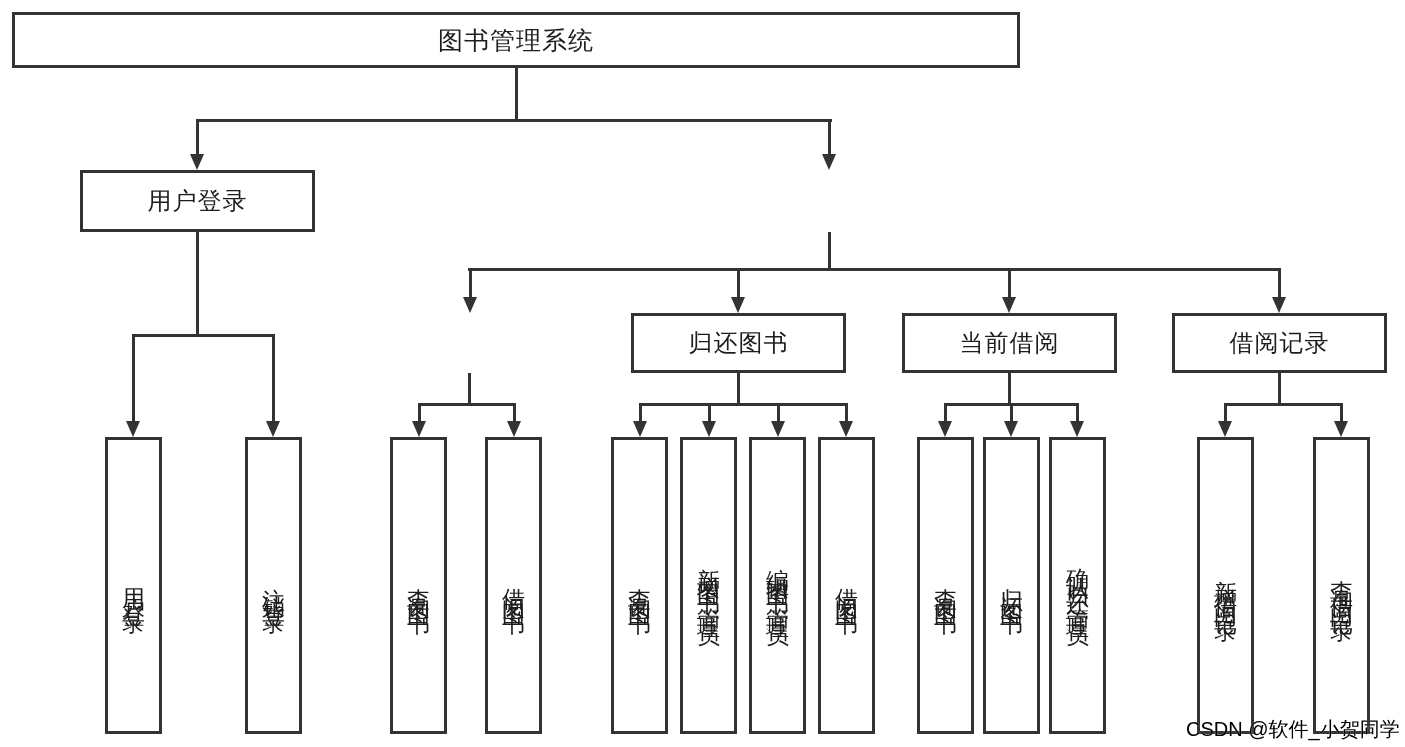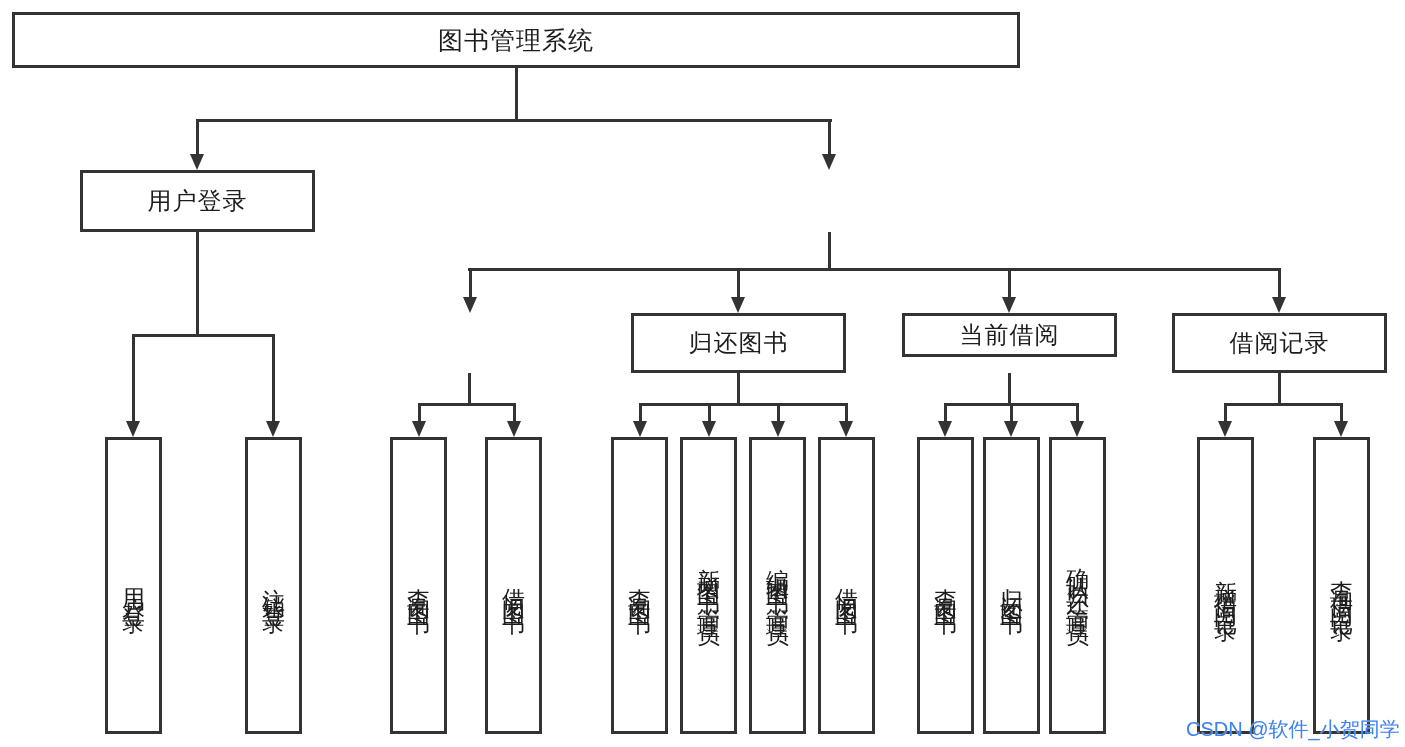--- a/index.html
+++ b/index.html
@@ -22,21 +22,21 @@
     padding:4px 0;
   }
   .hline{position:absolute;height:3px;background:#333333;}
   .vline{position:absolute;width:3px;background:#333333;}
   .ahead{
     position:absolute;width:0;height:0;
     border-left:7px solid transparent;border-right:7px solid transparent;
     border-top:16px solid #333333;
   }
   .wm{
-    position:absolute;left:1186px;top:716px;font-size:20px;color:#3b82f6;
+    position:absolute;left:1186px;top:716px;font-size:20px;color:#000000;
     white-space:nowrap;text-shadow:0 0 1px #e8e8e8;
   }
 </style>
 </head>
 <body>
 
 <div id="canvas">
 
   <div class="node root" style="left:12px;top:12px;width:1008px;height:56px">图书管理系统</div>
 
@@ -61,21 +61,21 @@
   <div class="vline" style="left:469px;top:268px;height:31px"></div>
   <div class="ahead" style="left:463px;top:297px"></div>
   <div class="vline" style="left:737px;top:268px;height:31px"></div>
   <div class="ahead" style="left:731px;top:297px"></div>
   <div class="vline" style="left:1008px;top:268px;height:31px"></div>
   <div class="ahead" style="left:1002px;top:297px"></div>
   <div class="vline" style="left:1278px;top:268px;height:31px"></div>
   <div class="ahead" style="left:1272px;top:297px"></div>
 
   <div class="node branch" style="left:631px;top:313px;width:215px;height:60px">归还图书</div>
-  <div class="node branch" style="left:902px;top:313px;width:215px;height:44px">当前借阅</div>
+  <div class="node branch" style="left:902px;top:313px;width:215px;height:60px">当前借阅</div>
   <div class="node branch" style="left:1172px;top:313px;width:215px;height:60px">借阅记录</div>
 
   <div class="vline" style="left:468px;top:373px;height:33px"></div>
   <div class="hline" style="left:418px;top:403px;width:98px"></div>
   <div class="vline" style="left:418px;top:403px;height:20px"></div>
   <div class="ahead" style="left:412px;top:421px"></div>
   <div class="vline" style="left:513px;top:403px;height:20px"></div>
   <div class="ahead" style="left:507px;top:421px"></div>
 
   <div class="vline" style="left:737px;top:373px;height:33px"></div>

